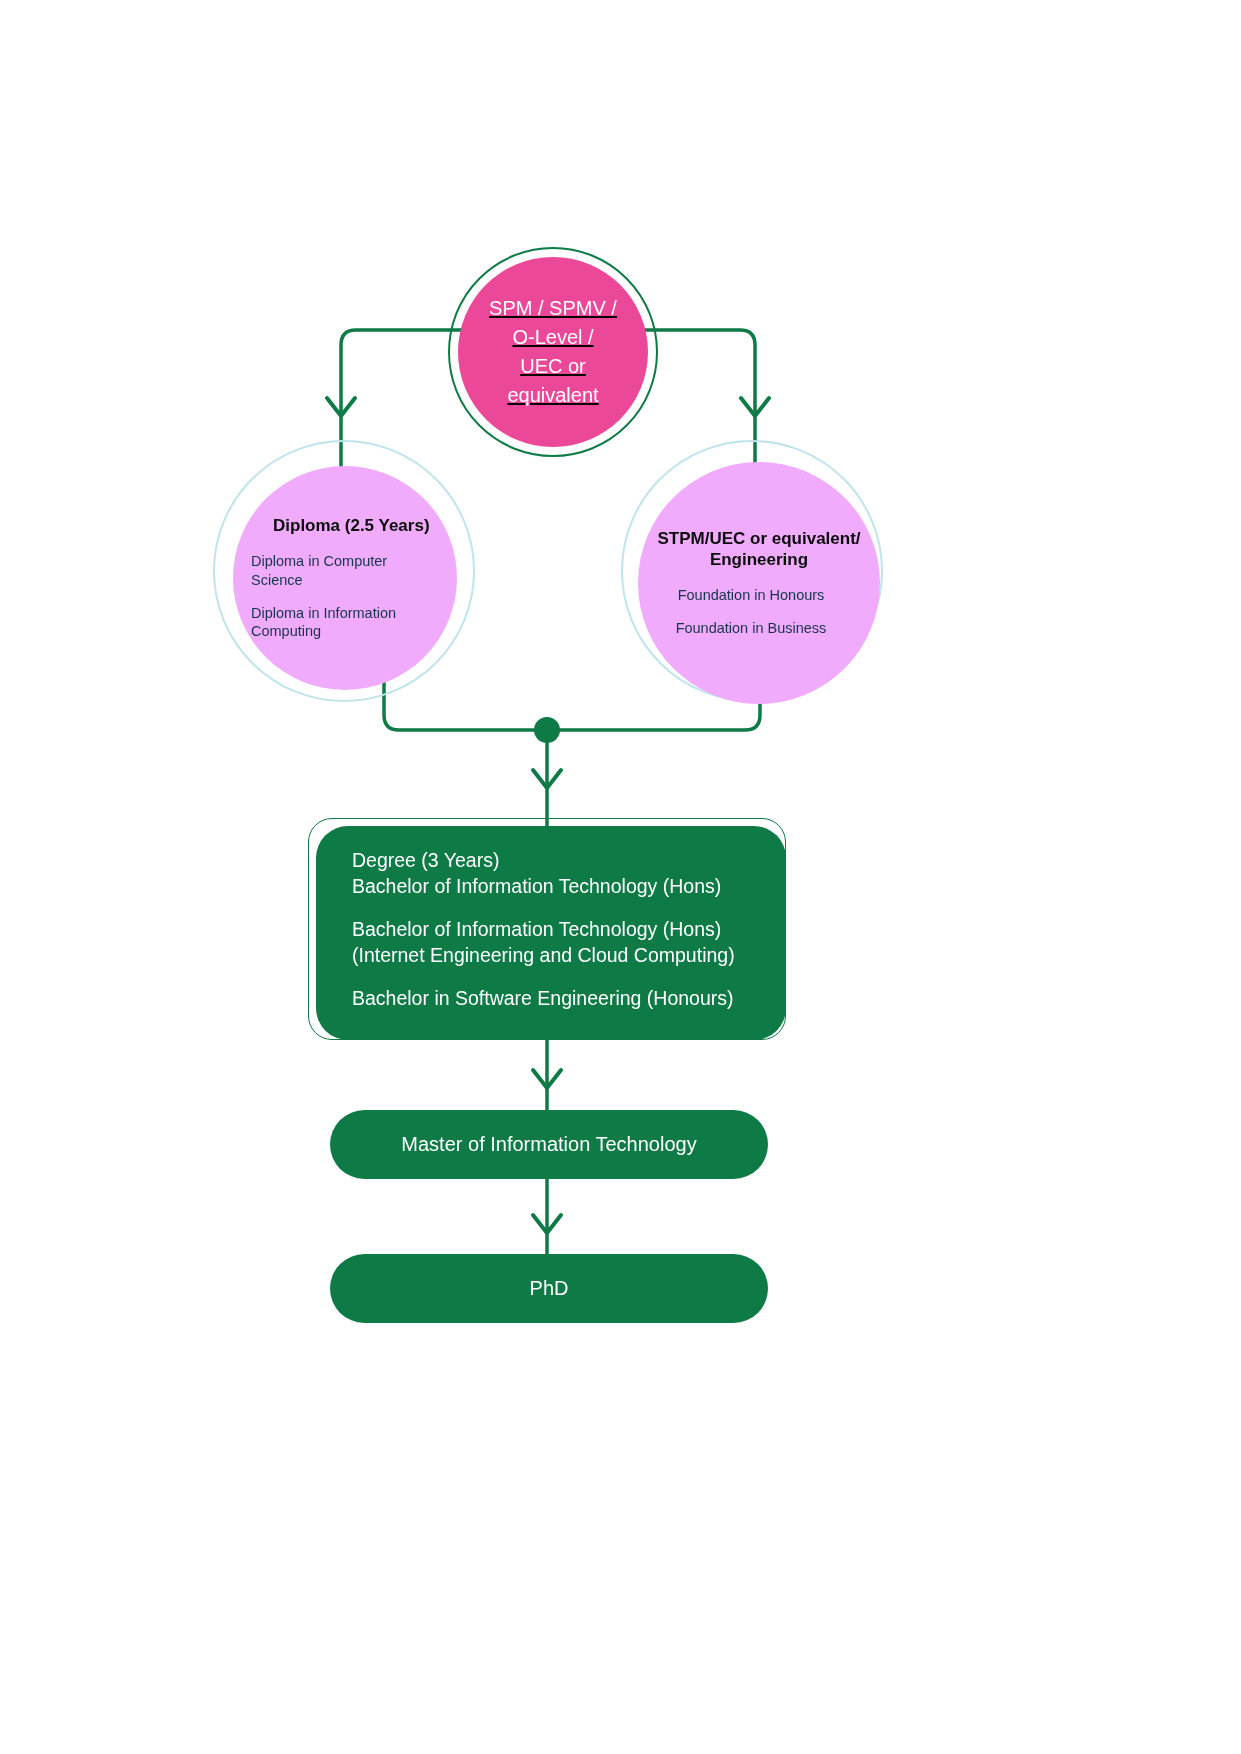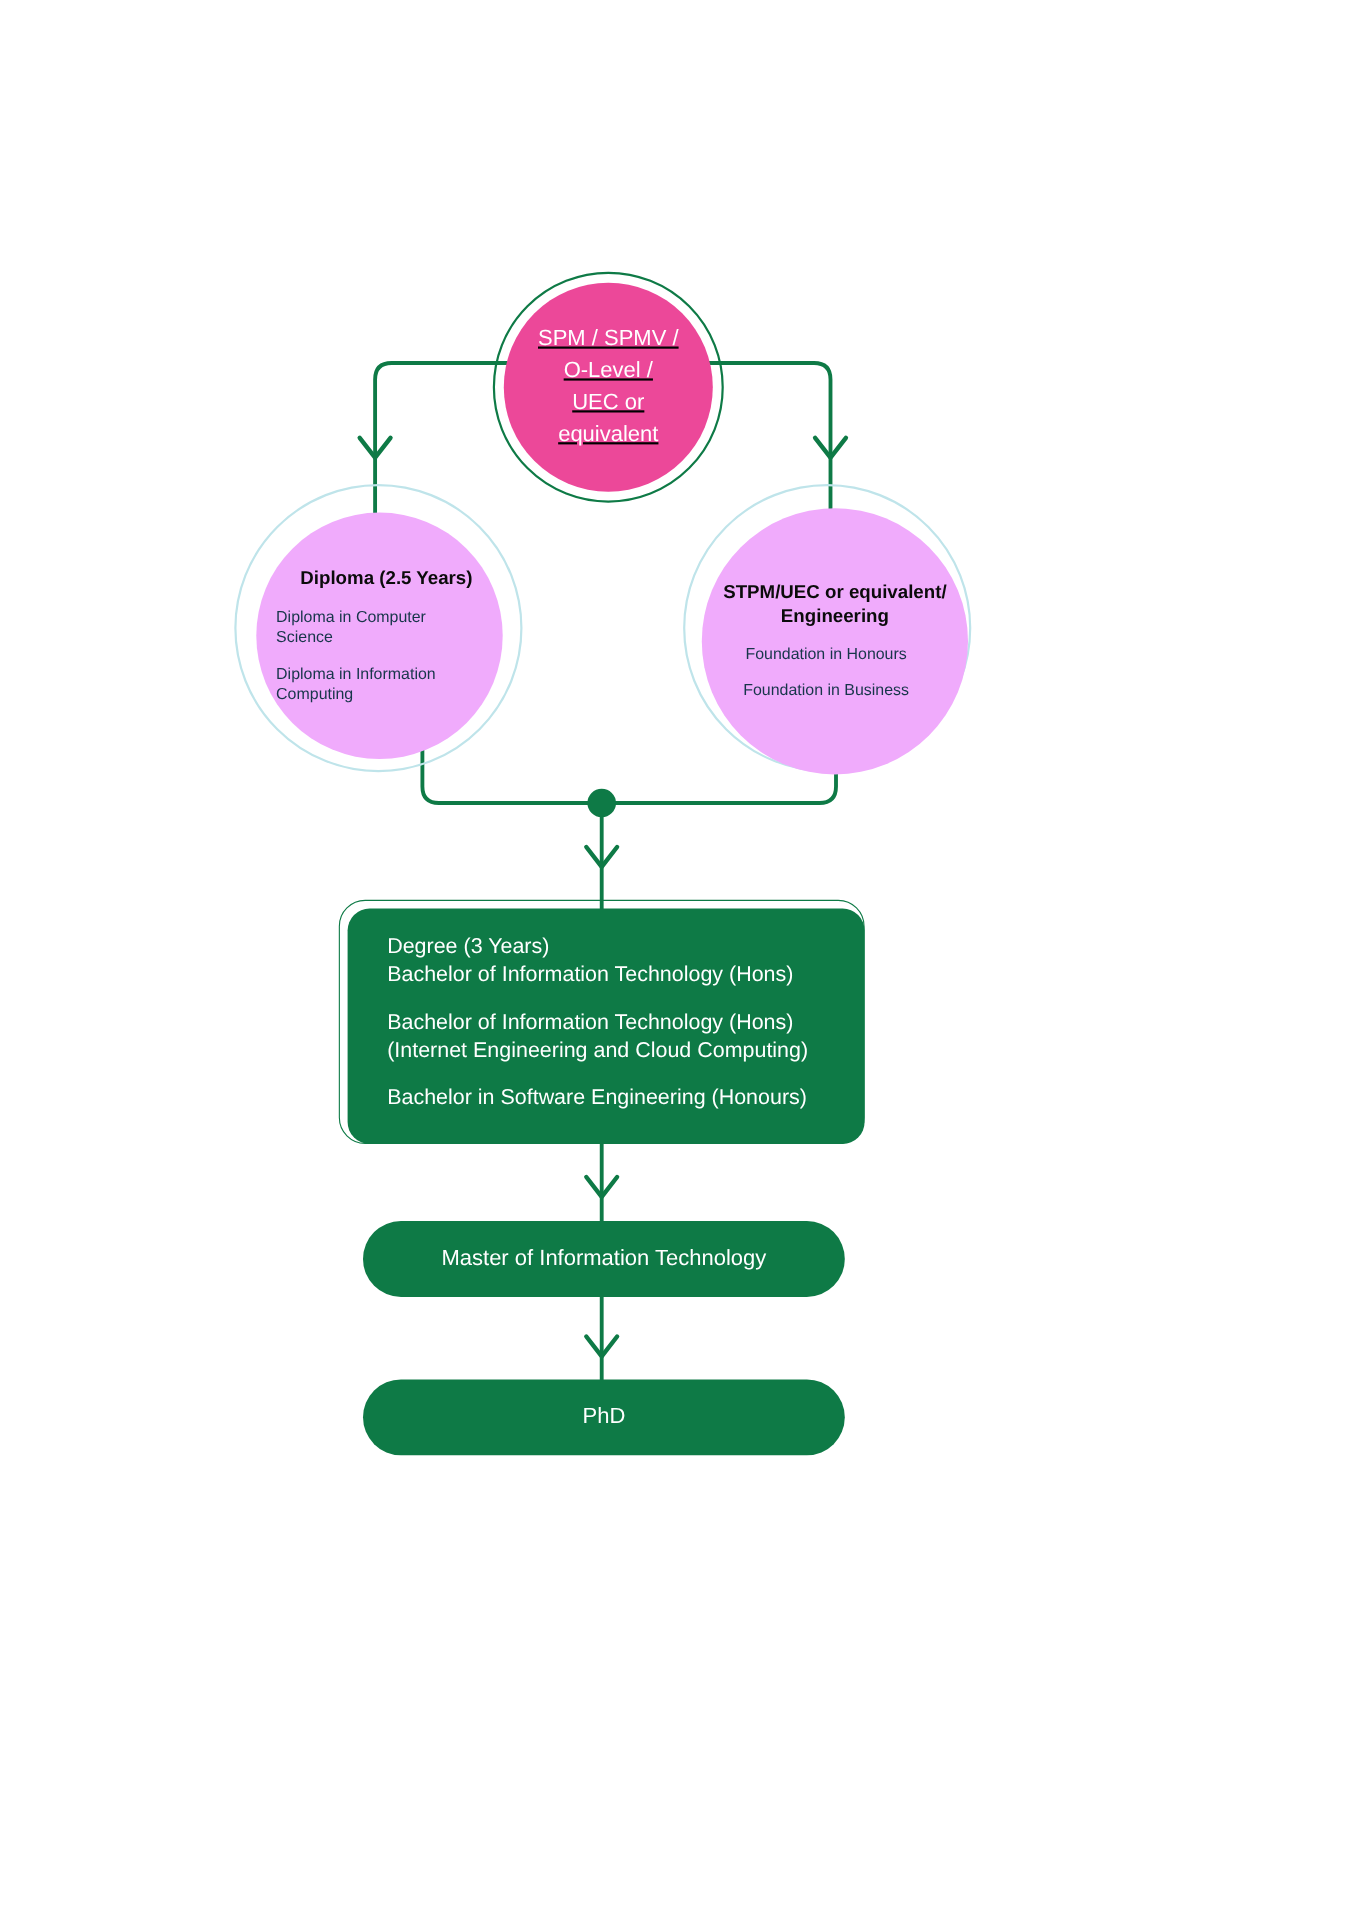--- a/index.html
+++ b/index.html
@@ -33,21 +33,21 @@
              line-height:1.25;}
   .blue-line{font-size:14.5px;color:#17354a;line-height:1.3;margin:0 16px 14px 0;}
   .blue-line:last-child{margin-bottom:0;}
   #dip-circle .blue-inner{text-align:left;padding-left:18px;width:208px;}
   #dip-circle .blue-head{text-align:left;padding-left:22px;}
   #stpm-circle .blue-inner{text-align:center;width:222px;}
 
   
   #degree-ring{left:308px;top:818px;width:478px;height:222px;
                border:1.5px solid #0E7A46;border-radius:24px;}
-  #degree-box{left:316px;top:826px;width:470px;height:214px;border-radius:20px;
+  #degree-box{left:316px;top:826px;width:470px;height:214px;border-radius:32px;
               background:#0E7A46;padding:22px 26px 0 36px;box-sizing:border-box;}
   #degree-box .dline{color:#ffffff;font-size:19.5px;line-height:1.33;}
   #degree-box .gap{height:17px;}
 
   
   .pill{background:#0E7A46;border-radius:999px;display:flex;align-items:center;
         justify-content:center;color:#ffffff;font-size:20px;}
   #master-pill{left:330px;top:1110px;width:438px;height:69px;}
   #phd-pill{left:330px;top:1254px;width:438px;height:69px;}
 </style>

